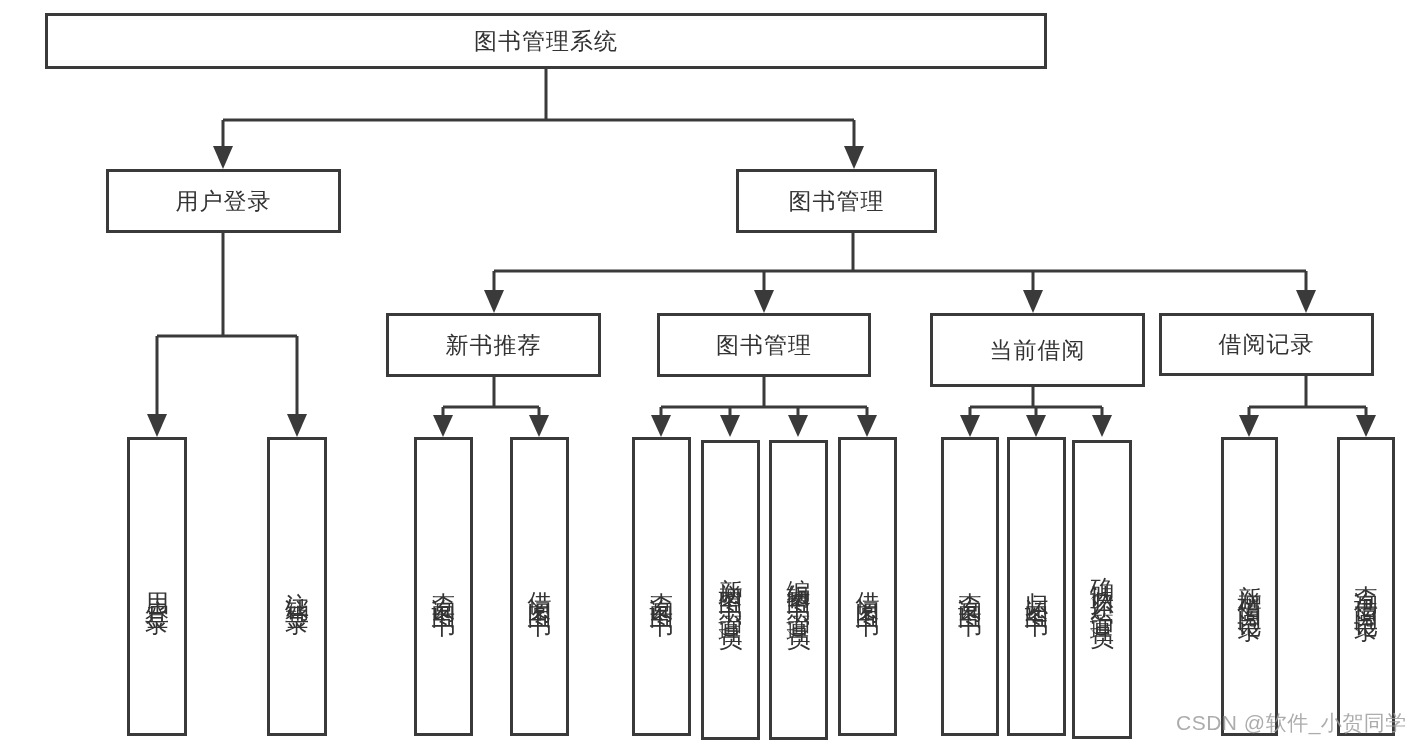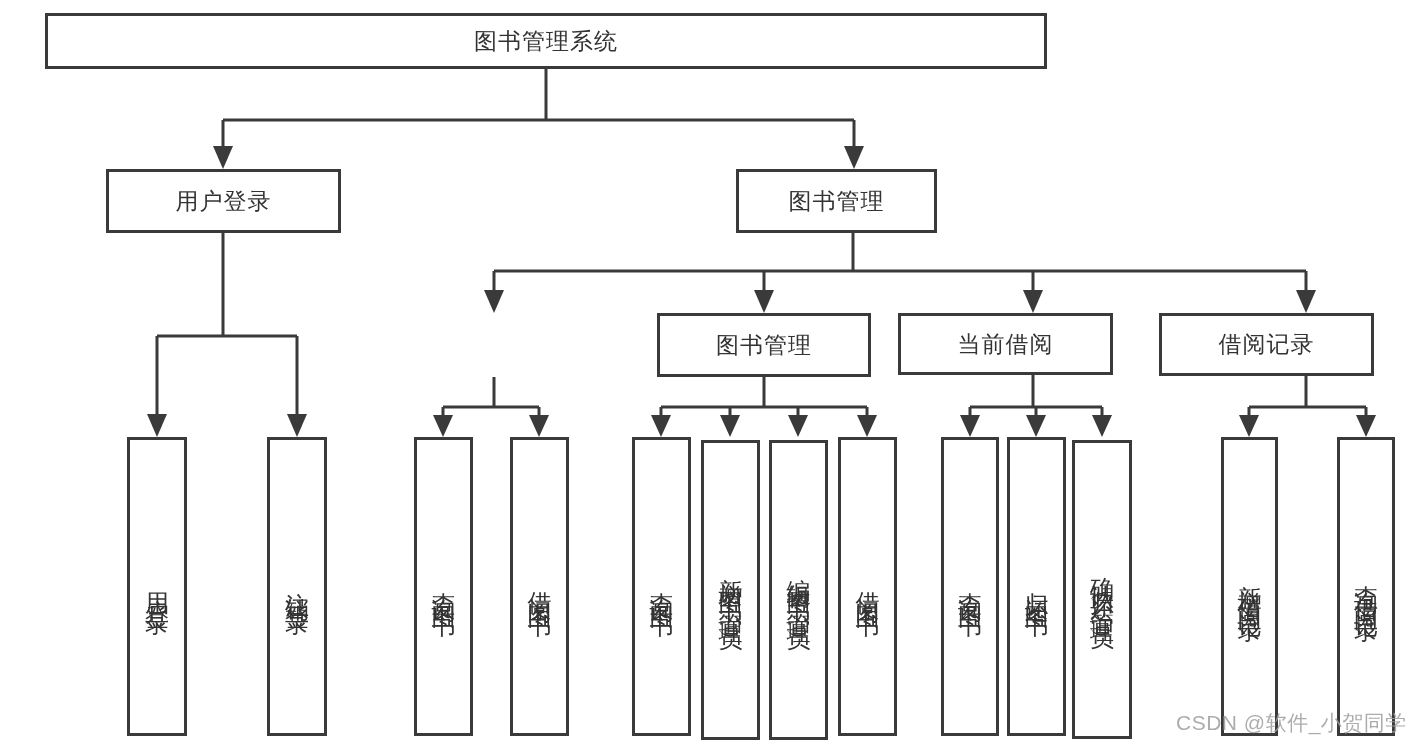--- a/index.html
+++ b/index.html
@@ -114,24 +114,27 @@
     <span>图书管理系统</span>
   </div>
 
   <div class="node h" style="left:82px; top:169px; width:235px; height:64px;">
     <span>用户登录</span>
   </div>
   <div class="node h" style="left:712px; top:169px; width:201px; height:64px;">
     <span>图书管理</span>
   </div>
 
+  <div class="node h" style="left:362px; top:313px; width:215px; height:64px;">
+    <span>新书推荐</span>
+  </div>
   <div class="node h" style="left:633px; top:313px; width:214px; height:64px;">
     <span>图书管理</span>
   </div>
-  <div class="node h" style="left:874px; top:313px; width:215px; height:62px;">
+  <div class="node h" style="left:906px; top:313px; width:215px; height:74px;">
     <span>当前借阅</span>
   </div>
   <div class="node h" style="left:1135px; top:313px; width:215px; height:63px;">
     <span>借阅记录</span>
   </div>
 
   <div class="node v" style="left:103px; top:437px; width:60px; height:299px;">
     <span>用户登录</span>
   </div>
   <div class="node v" style="left:243px; top:437px; width:60px; height:299px;">

